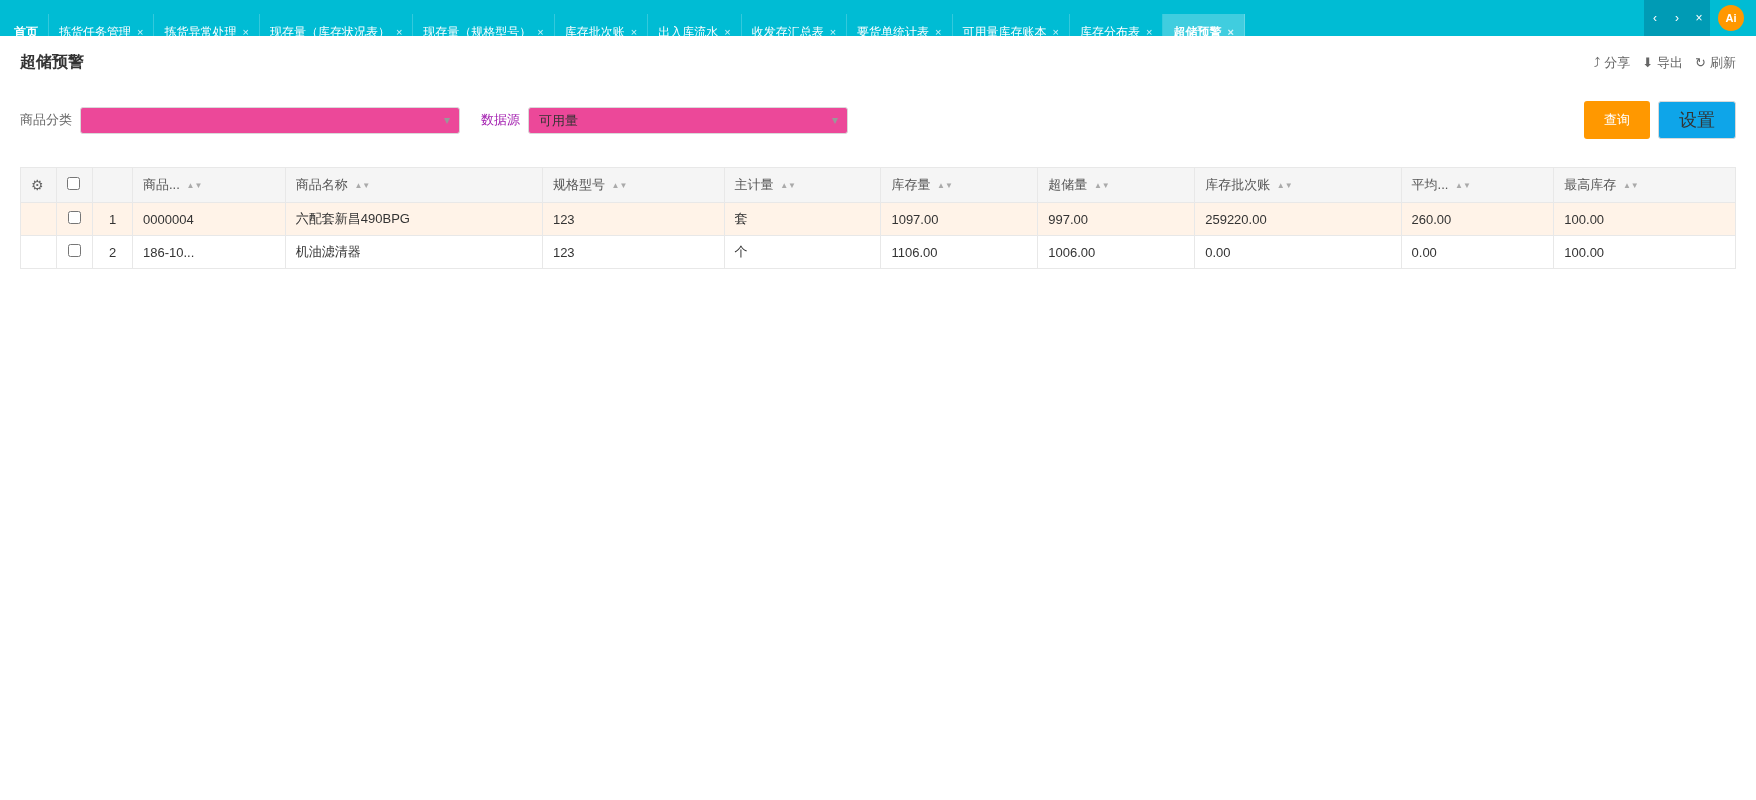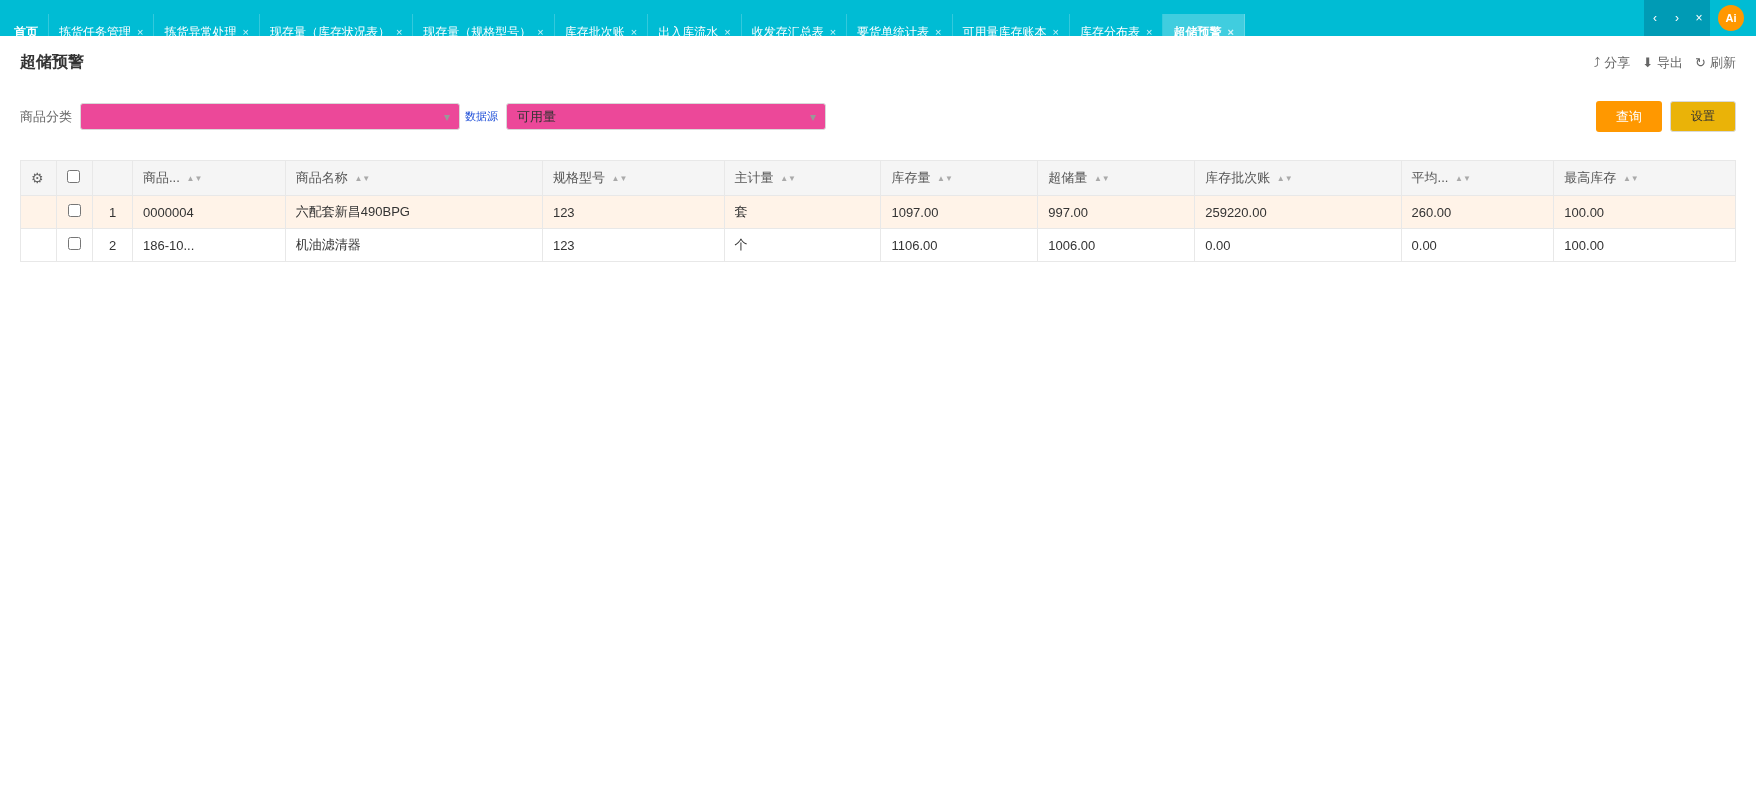--- a/index.html
+++ b/index.html
@@ -162,27 +162,27 @@
     .btn-query {
       background: #ff9800;
       color: #fff;
       border: none;
       padding: 6px 20px;
       border-radius: 3px;
       cursor: pointer;
       font-size: 13px;
     }
     .btn-settings {
-      background: #eab308;
+      background: #0ea5e9;
       color: #333;
       border: 1px solid #d9d9d9;
       padding: 6px 20px;
       border-radius: 3px;
       cursor: pointer;
-      font-size: 12px;
+      font-size: 18px;
     }
 
     
     .data-table {
       width: 100%;
       border-collapse: collapse;
       font-size: 13px;
     }
     .data-table th {
       background: #f5f5f5;
@@ -221,22 +221,23 @@
       width: 36px;
     }
     .th-gear {
       text-align: center;
       width: 36px;
     }
     input[type="checkbox"] { cursor: pointer; }
     .gear-icon { font-size: 14px; color: #666; cursor: pointer; }
 
     .datasource-label {
-      font-size: 11px;
-      color: #1d4ed8;
+      font-size: 13px;
+      color: #a21caf;
+      margin-left: 16px;
     }
   </style>
 </head>
 <body>
 
 <div class="top-nav">
   <div class="nav-item home">
     <span>首页</span>
   </div>
   <div class="nav-item">

